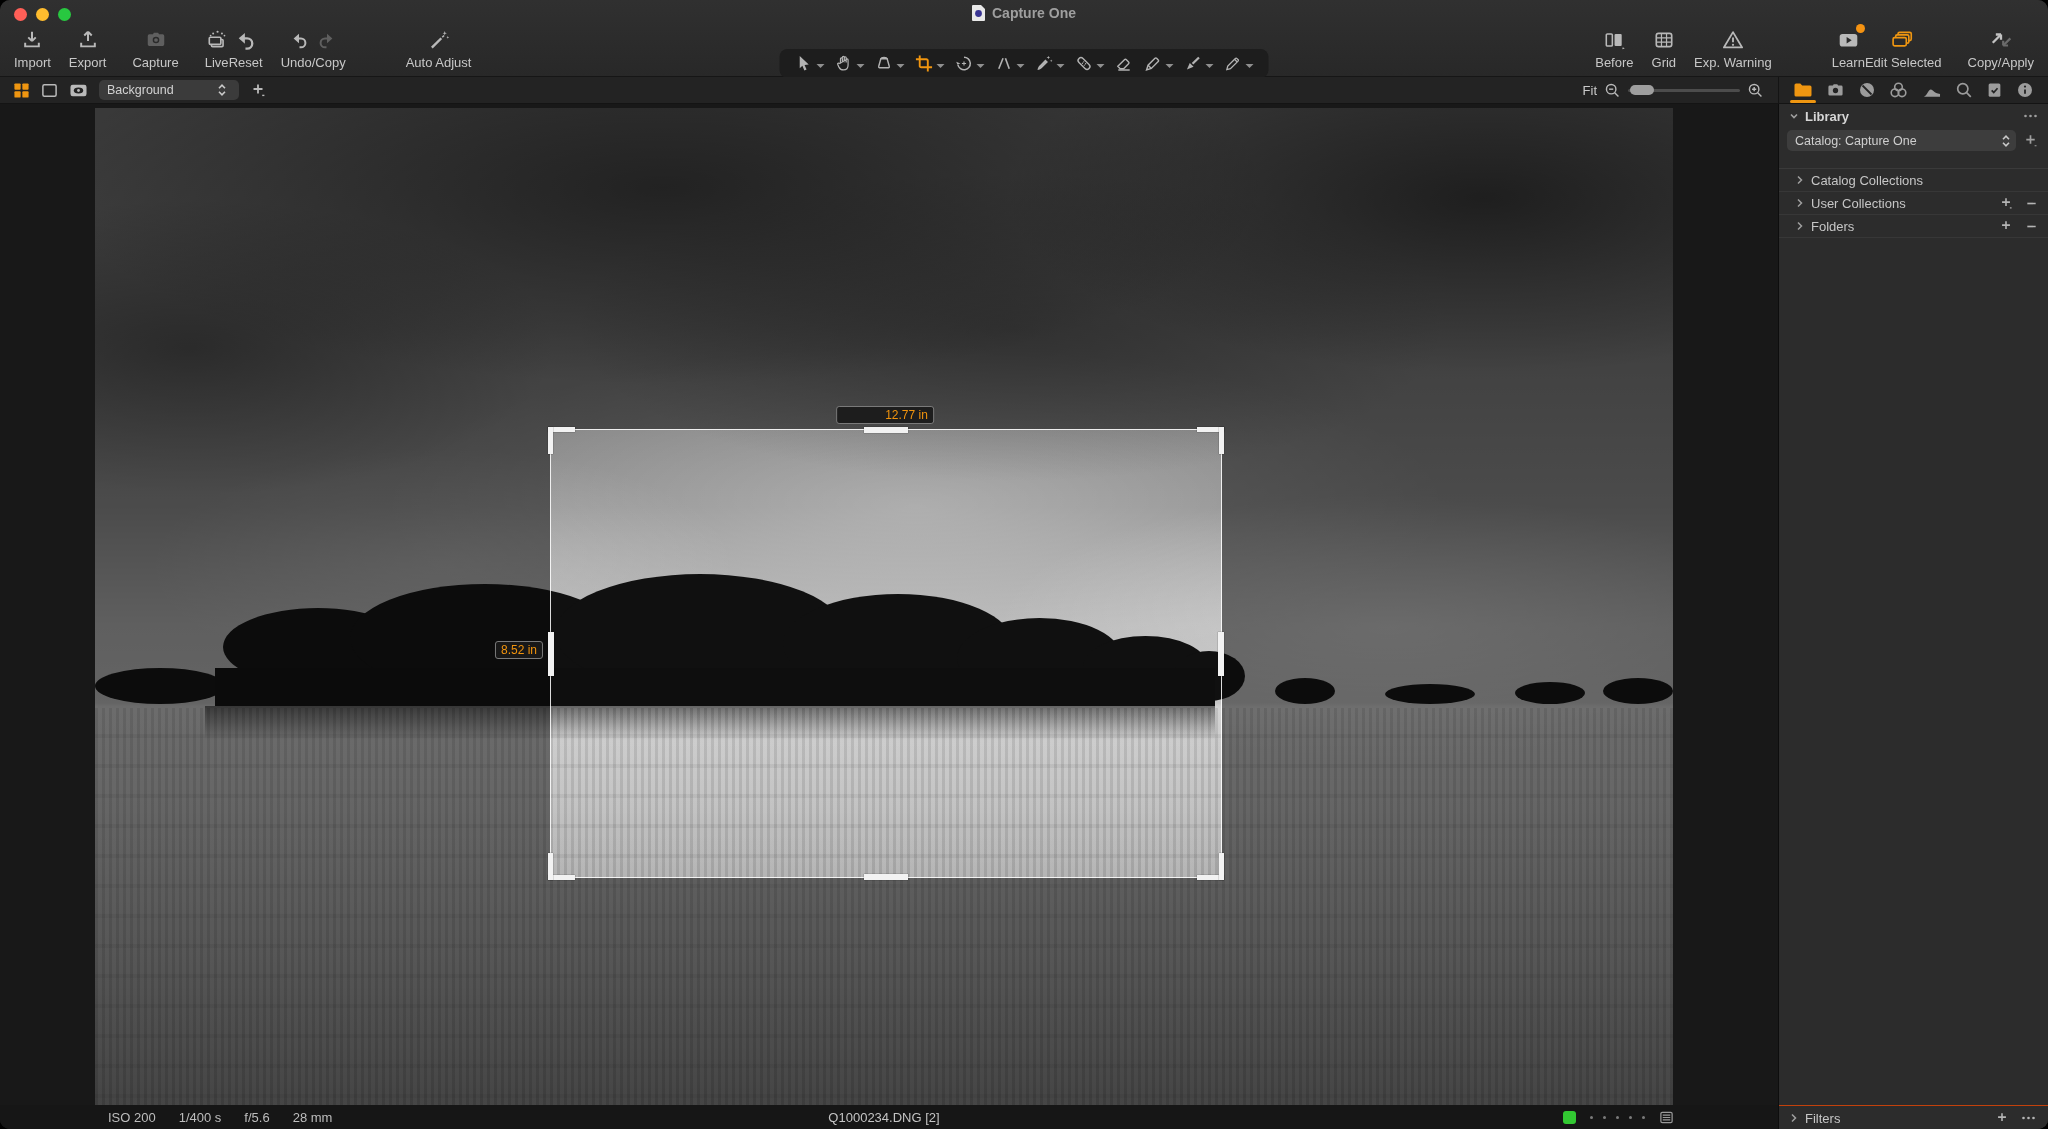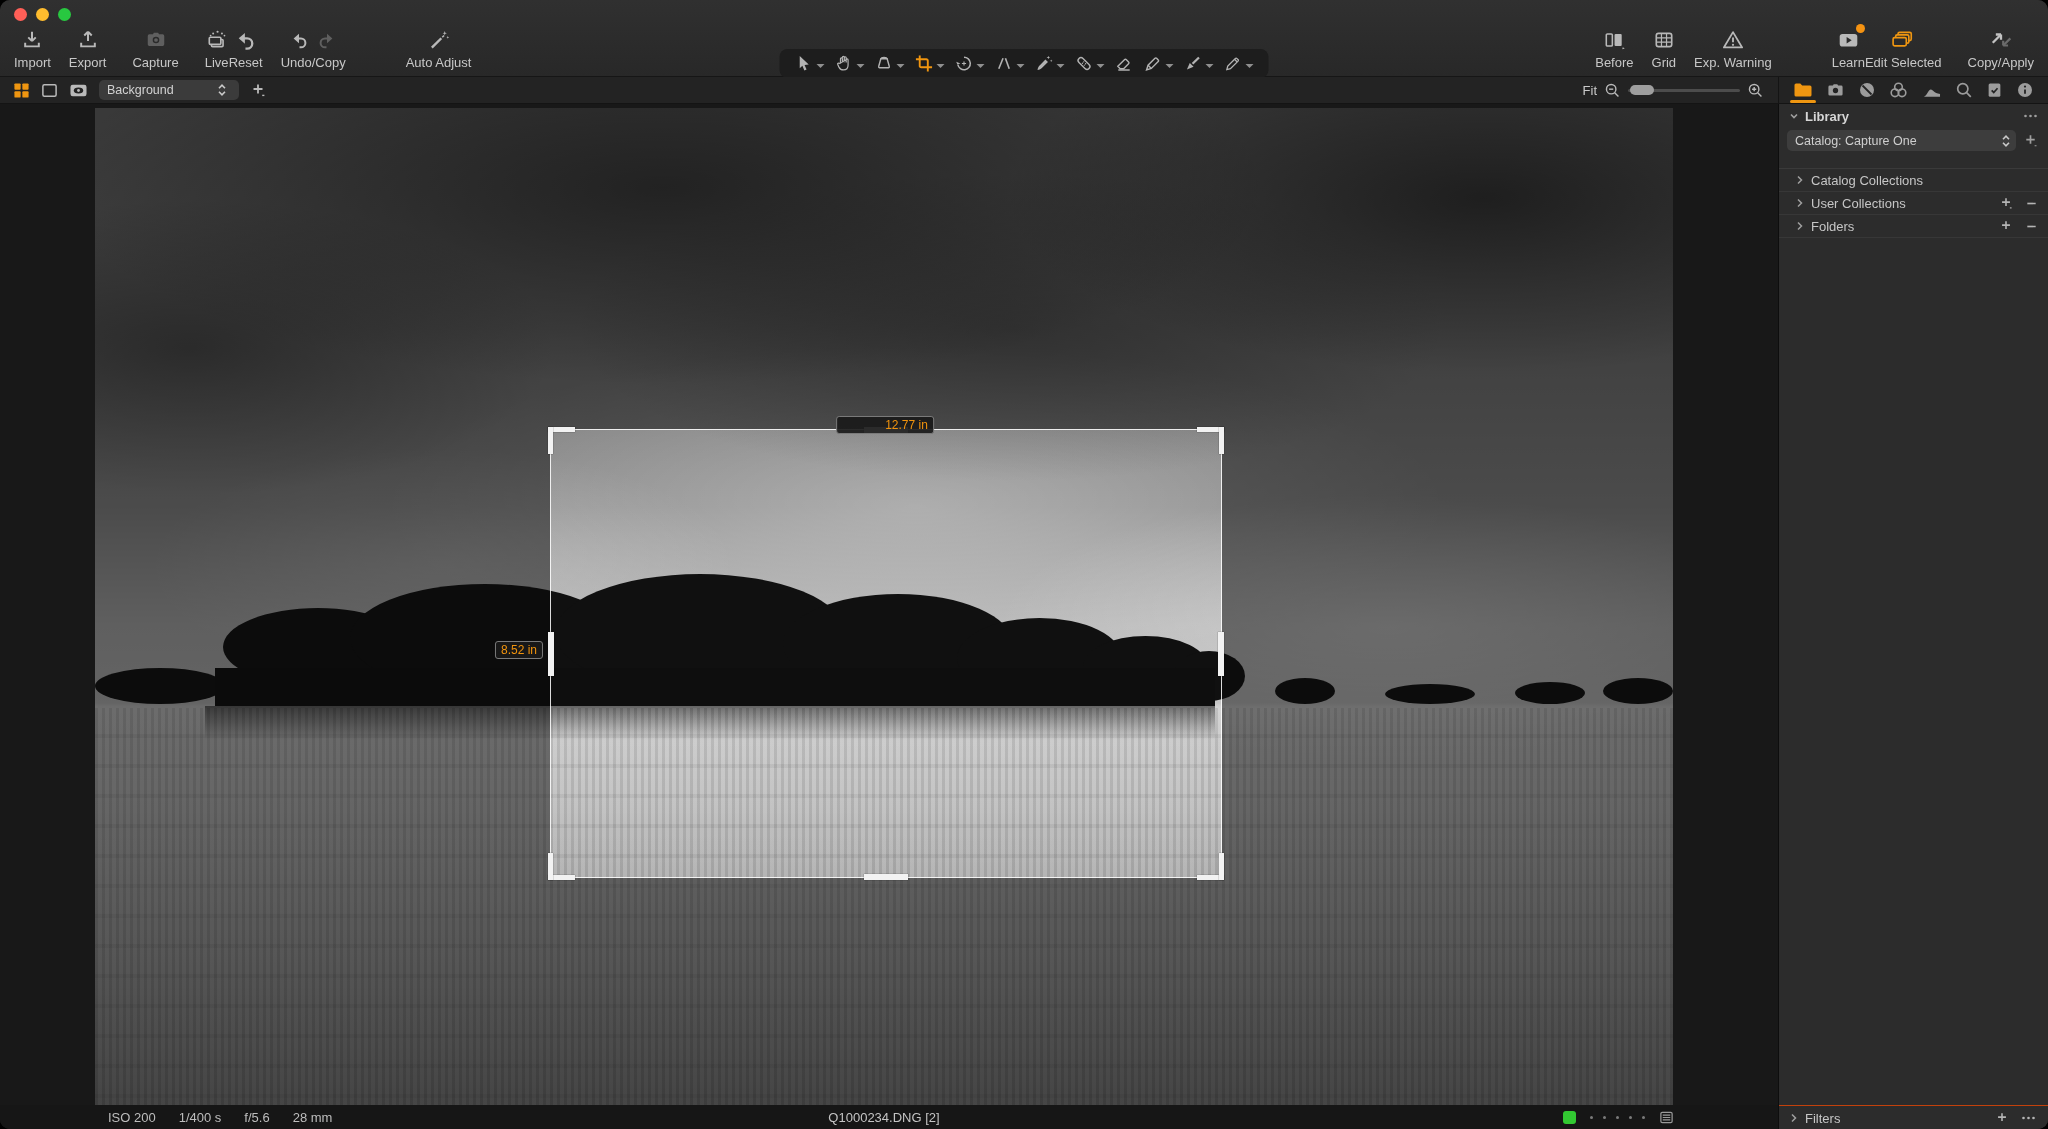--- a/index.html
+++ b/index.html
@@ -77,21 +77,21 @@
   .h.c-tl1{left:-3px;top:-3px;width:27px;height:5px;} .h.c-tl2{left:-3px;top:-3px;width:5px;height:27px;}
   .h.c-tr1{right:-3px;top:-3px;width:27px;height:5px;} .h.c-tr2{right:-3px;top:-3px;width:5px;height:27px;}
   .h.c-bl1{left:-3px;bottom:-3px;width:27px;height:5px;} .h.c-bl2{left:-3px;bottom:-3px;width:5px;height:27px;}
   .h.c-br1{right:-3px;bottom:-3px;width:27px;height:5px;} .h.c-br2{right:-3px;bottom:-3px;width:5px;height:27px;}
   .h.e-top{left:50%;transform:translateX(-50%);top:-3px;width:44px;height:6px;}
   .h.e-bottom{left:50%;transform:translateX(-50%);bottom:-3px;width:44px;height:6px;}
   .h.e-left{top:50%;transform:translateY(-50%);left:-3px;width:6px;height:44px;}
   .h.e-right{top:50%;transform:translateY(-50%);right:-3px;width:6px;height:44px;}
   .dim-label{position:absolute;background:rgba(26,26,26,.92);border:1px solid #7a7a7a;border-radius:3px;
     color:#f0930d;font-size:12px;padding:1px 5px;white-space:nowrap;}
-  .dim-w{left:790px;top:308px;transform:translateX(-50%);padding-left:48px;}
+  .dim-w{left:790px;top:298px;transform:translateX(-50%);padding-left:48px;}
   .dim-h{left:448px;top:533px;transform:translateX(-100%);}
   .viewer-status{position:absolute;left:0;right:0;bottom:0;height:25px;background:#161616;
     display:flex;align-items:center;color:#bdbdbd;font-size:13px;}
   .exif{display:flex;gap:23px;padding-left:108px;}
   .fname{position:absolute;left:95px;width:1578px;text-align:center;color:#c4c4c4;}
   .ind-cluster{position:absolute;right:104px;display:flex;align-items:center;gap:9px;}
   .color-tag{width:13px;height:13px;border-radius:3px;background:#32c832;}
   .rate-dot{width:3px;height:3px;border-radius:50%;background:#7a7a7a;margin:0 5px;}
   .listicon{color:#9a9a9a;display:flex;}
 
@@ -117,20 +117,29 @@
 </head>
 <body>
 
 <div class="app">
 
   <div class="topbar">
     <div class="traffic">
       <div class="light red"></div>
       <div class="light yellow"></div>
       <div class="light green"></div>
+    </div>
+    <div class="window-title">
+      <span>
+        <svg width="13" height="16" viewBox="0 0 13 16">
+            <path d="M1 0h8l4 4v11a1 1 0 01-1 1H1a1 1 0 01-1-1V1a1 1 0 011-1z" fill="#e9e9e9"></path>
+            <circle cx="6.5" cy="8.5" r="3.4" fill="#3a3593"></circle>
+          </svg>
+      </span>
+      <span>Capture One</span>
     </div>
 
     <div class="toolbar-row">
 
       <div class="tb-group">
         <div class="tbtn">
           <div class="ticon">
             <svg width="22" height="22" viewBox="0 0 20 20" fill="none" stroke="currentColor" stroke-width="1.8">
                 <path d="M10 2.5v8.5m0 0L6.6 7.6M10 11l3.4-3.4"></path>
                 <path d="M3.8 12.5v3.3h12.4v-3.3"></path>

